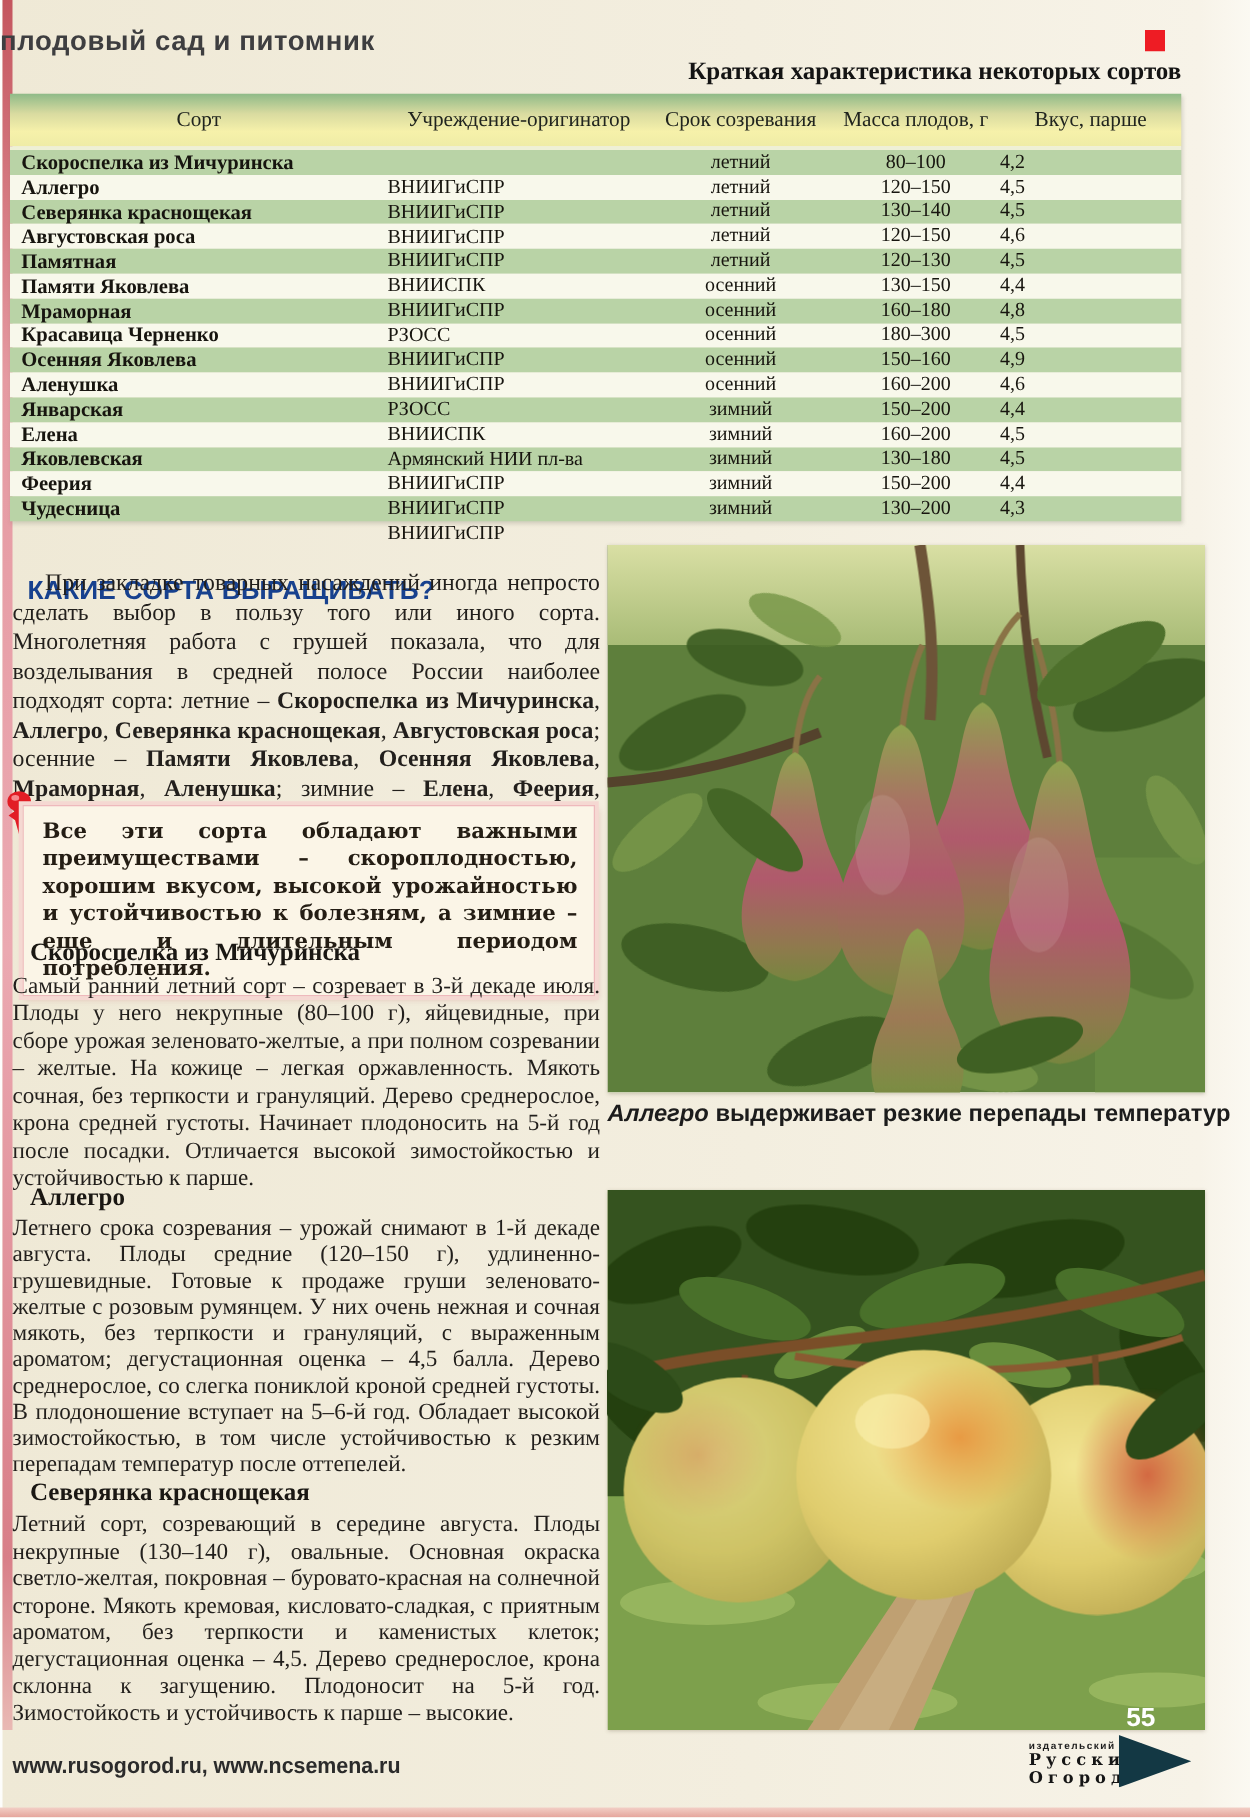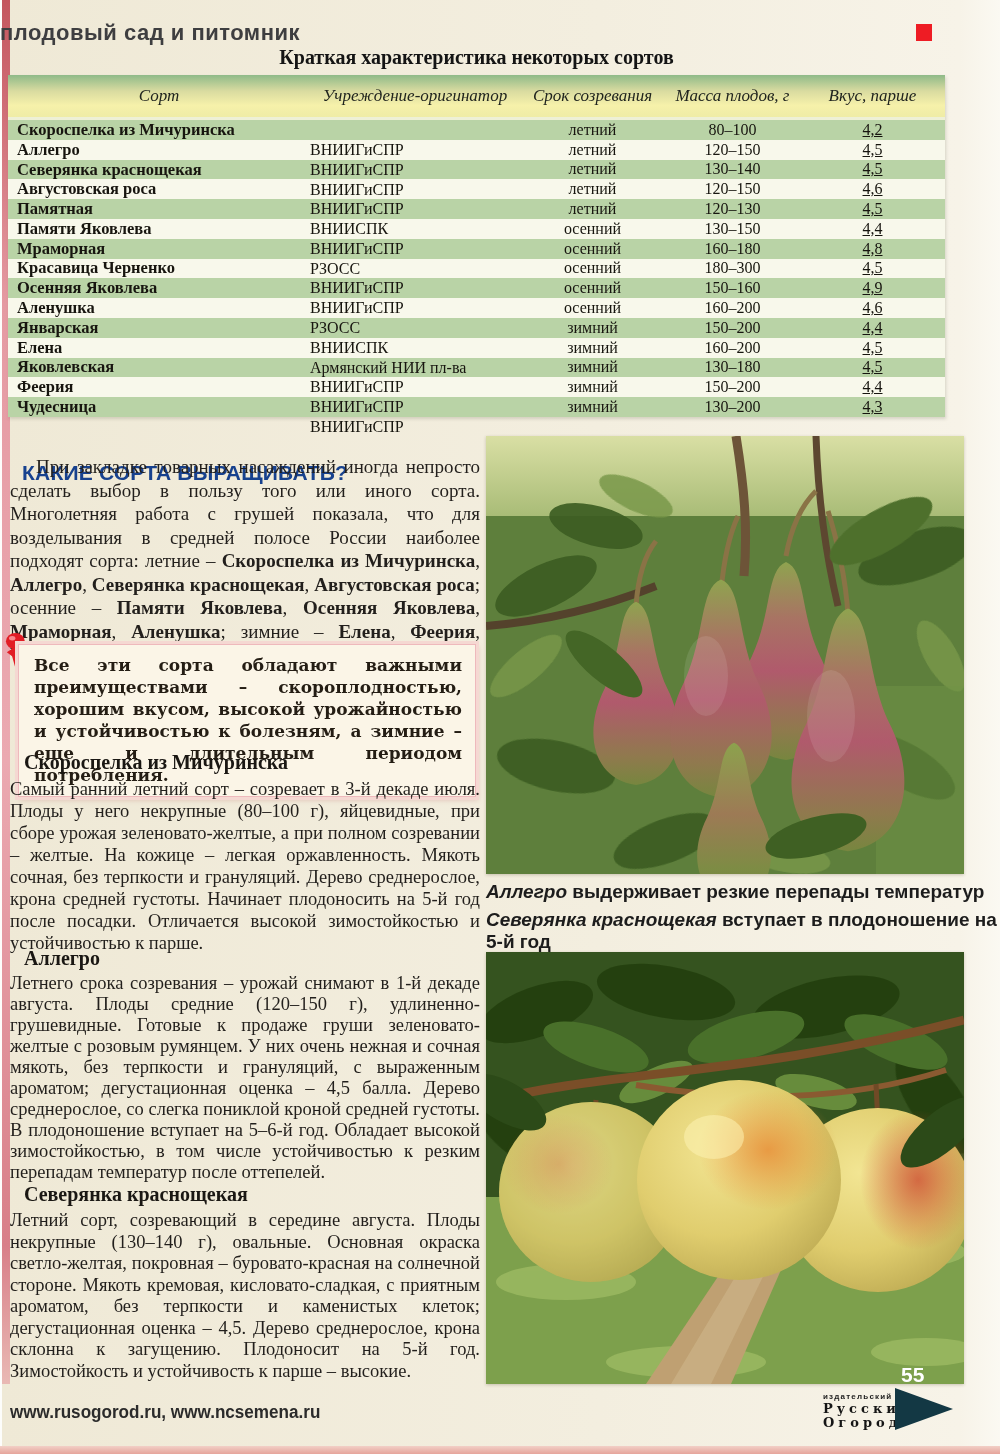--- a/index.html
+++ b/index.html
@@ -13,37 +13,37 @@
     background:linear-gradient(180deg,#c4565e 0%,#e59aa2 22%,#eba9b1 55%,#d87f88 90%,#e9b9b4 100%);}
   .edge-bottom{position:absolute;left:0;top:1446px;width:1000px;height:8px;
     background:linear-gradient(180deg,#f2cfc6,#e5a49b);}
 
   
   .rubric{position:absolute;top:20px;left:0;width:893px;text-align:left;
     font-family:"Liberation Sans",sans-serif;font-weight:bold;font-size:22px;color:#3e3e40;letter-spacing:.5px;}
   .rubric-square{position:absolute;top:24px;left:916px;width:16px;height:17px;background:#ee1c24;}
 
   
-  .table-title{position:absolute;top:46px;left:8px;width:937px;text-align:center;
+  .table-title{position:absolute;top:46px;left:8px;width:937px;text-align:right;
     font-weight:bold;font-size:20px;color:#141414;}
   .vtable{position:absolute;top:75px;left:8px;width:937px;box-shadow:1px 2px 3px rgba(120,120,100,.25);}
   .thead{display:flex;height:42px;align-items:center;
     background:linear-gradient(180deg,#8fba88 0%,#d9dba0 38%,#f6f1aa 72%,#efeca6 100%);
-    font-style:italic;font-size:17px;color:#20241e;}
+    font-size:17px;color:#20241e;}
   .thead .th{line-height:1.12;text-align:center;}
   .th.c1{width:302px;} .th.c2{width:210px;} .th.c3{width:145px;} .th.c4{width:135px;} .th.c5{width:145px;}
   .tgap{height:3px;background:#eef0d6;}
   .trow{display:flex;height:19.8px;align-items:center;font-size:16px;color:#17150f;}
   .trow.odd{background:#b9d3a6;} .trow.even{background:#f8f8eb;}
   .cell{box-sizing:border-box;}
   .cell.c1{width:302px;padding-left:9px;font-weight:bold;font-size:16.5px;}
   .cell.c2{width:210px;margin-top:40px;}
   .cell.c3{width:145px;text-align:center;}
   .cell.c4{width:135px;text-align:center;}
-  .cell.c5{width:145px;text-align:center;text-decoration:underline;}
+  .cell.c5{width:145px;}
 
   
   .art-heading{position:absolute;top:431px;left:22px;
     font-family:"Liberation Sans",sans-serif;font-weight:bold;font-size:21px;color:#17418e;letter-spacing:.2px;margin-top:30px;}
   .intro{position:absolute;top:455px;left:10px;width:470px;margin:0;
     font-size:19px;line-height:23.5px;text-align:justify;text-indent:26px;}
   .callout{position:absolute;top:644px;left:18px;width:458px;box-sizing:border-box;
     background:#fbf5e7;border:1px solid #eeb9bc;box-shadow:0 0 0 3px #f5d8d2,2px 3px 5px rgba(190,110,110,.35);
     padding:9px 13px 10px 15px;margin:0;
     font-family:"DejaVu Serif",serif;font-weight:bold;font-size:17px;line-height:22px;text-align:justify;color:#241d14;}
@@ -281,21 +281,20 @@
     <use href="#pearP" transform="translate(235,258) scale(2.2)" fill="url(#pearRG)"></use>
     <use href="#pearP" transform="translate(248,390) scale(1.6)" fill="url(#pearRG2)"></use>
     <ellipse cx="220" cy="240" rx="22" ry="40" fill="#ffffff" opacity="0.10"></ellipse>
     <ellipse cx="345" cy="280" rx="24" ry="46" fill="#ffffff" opacity="0.10"></ellipse>
     <ellipse cx="395" cy="95" rx="58" ry="21" fill="#4e702c" transform="rotate(-30 395 95)"></ellipse>
     <ellipse cx="118" cy="228" rx="48" ry="17" fill="#446626" transform="rotate(40 118 228)"></ellipse>
     <ellipse cx="330" cy="400" rx="52" ry="19" fill="#3f6023" transform="rotate(-15 330 400)"></ellipse>
   </svg>
 
   <p class="caption caption1"><span class="var" style="font-weight: bold; font-style: italic;">Аллегро</span><span> выдерживает резкие перепады температур</span></p>
-  <p class="caption caption2"><span class="var" style="font-weight: bold; font-style: italic;">Северянка краснощекая</span><span> вступает в плодоношение на 5-й год</span></p>
 
   <svg class="photo photo2" viewBox="0 0 478 432" preserveAspectRatio="none">
     <defs>
       <radialGradient id="pearY" cx="0.4" cy="0.35" r="0.78">
         <stop offset="0" stop-color="#f2e593"></stop>
           <stop offset="0.55" stop-color="#e0cd6e"></stop>
         <stop offset="1" stop-color="#b7a44e"></stop>
       </radialGradient>
       <radialGradient id="blushO" cx="0.5" cy="0.5" r="0.5">
         <stop offset="0" stop-color="#e8903a" stop-opacity="0.85"></stop>

